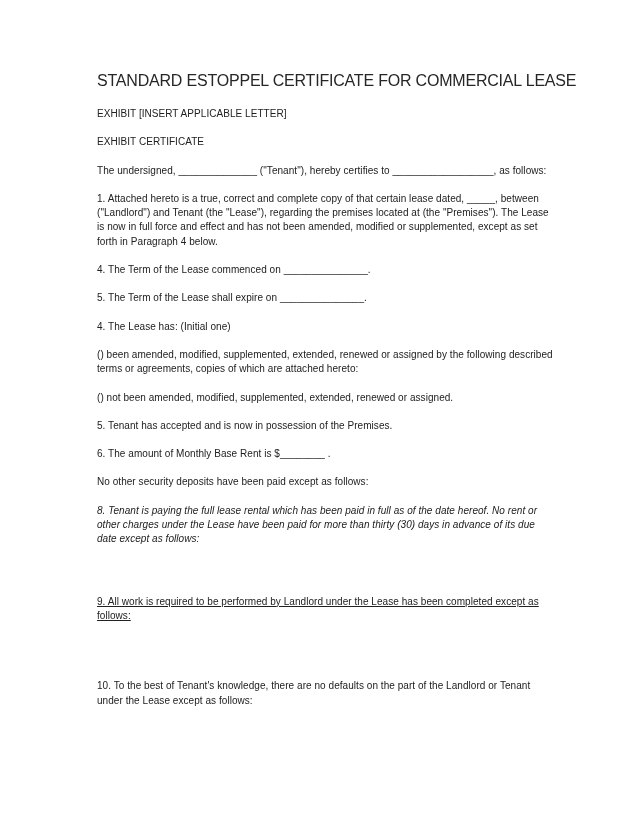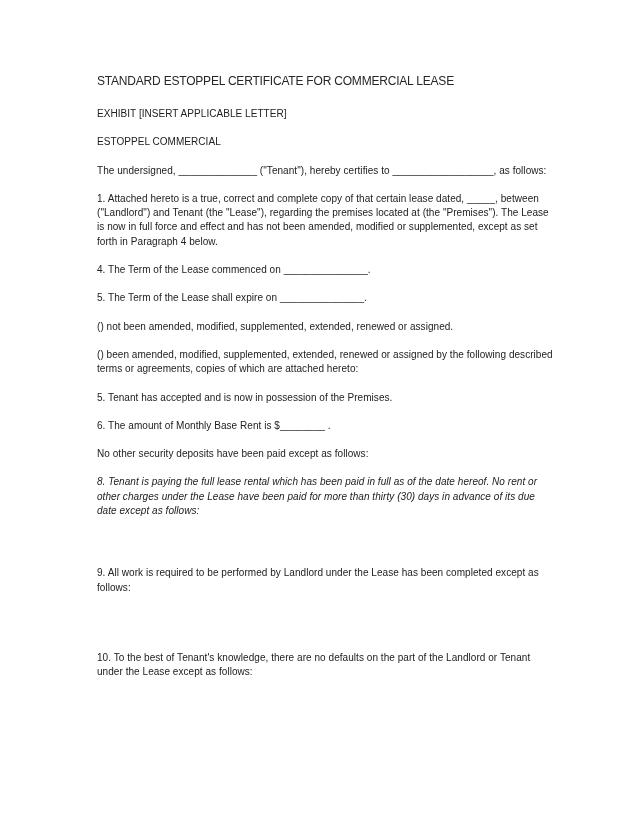--- a/index.html
+++ b/index.html
@@ -19,66 +19,68 @@
   .content {
     position: absolute;
     left: 97px;
     top: 70px;
     width: 458px;
     font-size: 10px;
     line-height: 14.3px;
     letter-spacing: 0.05px;
   }
   .doc-title {
-    font-size: 12px;
+    font-size: 16px;
     line-height: 22px;
     font-weight: 400;
     letter-spacing: -0.2px;
     white-space: nowrap;
     color: #262626;
     margin: 0 0 15px 0;
   }
   .para {
     margin: 0 0 14px 0;
   }
   .nowrap {
     white-space: nowrap;
   }
   .gap-after-lg {
     margin-bottom: 48px;
     font-style: italic;
   }
   .gap-after-xl {
     margin-bottom: 56px;
+    text-decoration: underline;
   }
 </style>
 </head>
 <body>
 
 <div class="page">
   <div class="content">
 
     <h1 class="doc-title">STANDARD ESTOPPEL CERTIFICATE FOR COMMERCIAL LEASE</h1>
 
     <p class="para">EXHIBIT [INSERT APPLICABLE LETTER]</p>
 
-    <p class="para">ESTOPPEL COMMERCIAL</p>
+    <p class="para">EXHIBIT CERTIFICATE</p>
 
     <p class="para nowrap">The undersigned, ______________ ("Tenant"), hereby certifies to __________________, as follows:</p>
 
     <p class="para">1. Attached hereto is a true, correct and complete copy of that certain lease dated, _____, between ("Landlord") and Tenant (the "Lease"), regarding the premises located at (the "Premises"). The Lease is now in full force and effect and has not been amended, modified or supplemented, except as set forth in Paragraph 4 below.</p>
 
     <p class="para">4. The Term of the Lease commenced on _______________.</p>
 
     <p class="para">5. The Term of the Lease shall expire on _______________.</p>
 
+    <p class="para">4. The Lease has: (Initial one)</p>
+
+    <p class="para">() been amended, modified, supplemented, extended, renewed or assigned by the following described terms or agreements, copies of which are attached hereto:</p>
 
     <p class="para">() not been amended, modified, supplemented, extended, renewed or assigned.</p>
-
-    <p class="para">() been amended, modified, supplemented, extended, renewed or assigned by the following described terms or agreements, copies of which are attached hereto:</p>
 
     <p class="para">5. Tenant has accepted and is now in possession of the Premises.</p>
 
     <p class="para">6. The amount of Monthly Base Rent is $________ .</p>
 
 
     <p class="para">No other security deposits have been paid except as follows:</p>
 
     <p class="para gap-after-lg">8. Tenant is paying the full lease rental which has been paid in full as of the date hereof. No rent or other charges under the Lease have been paid for more than thirty (30) days in advance of its due date except as follows:</p>
 

